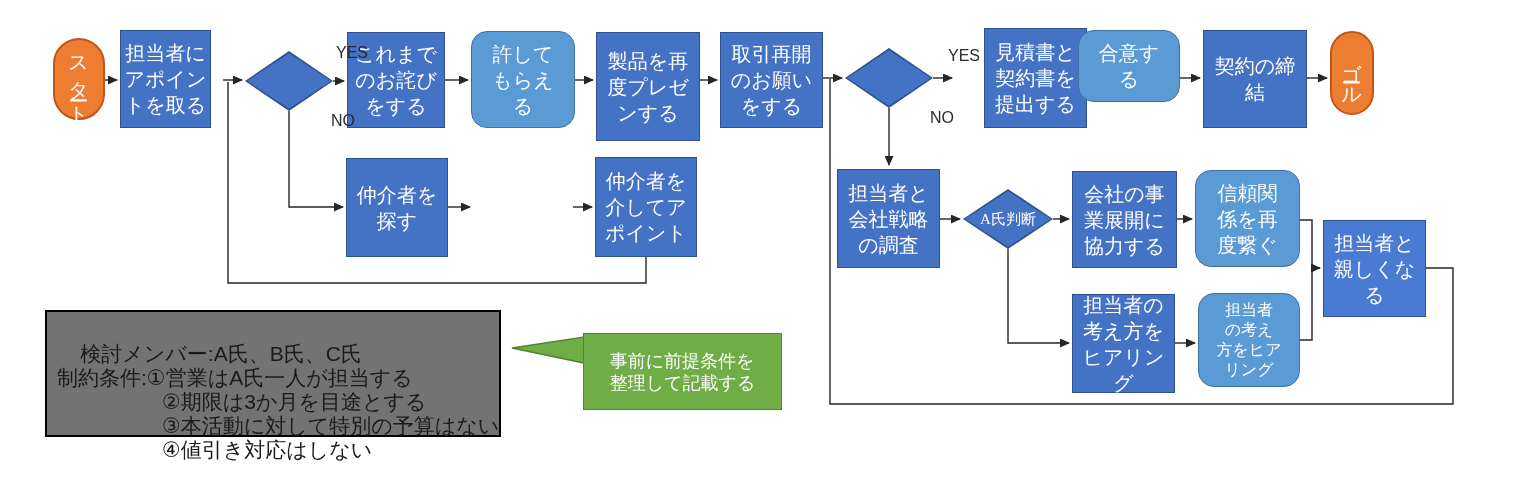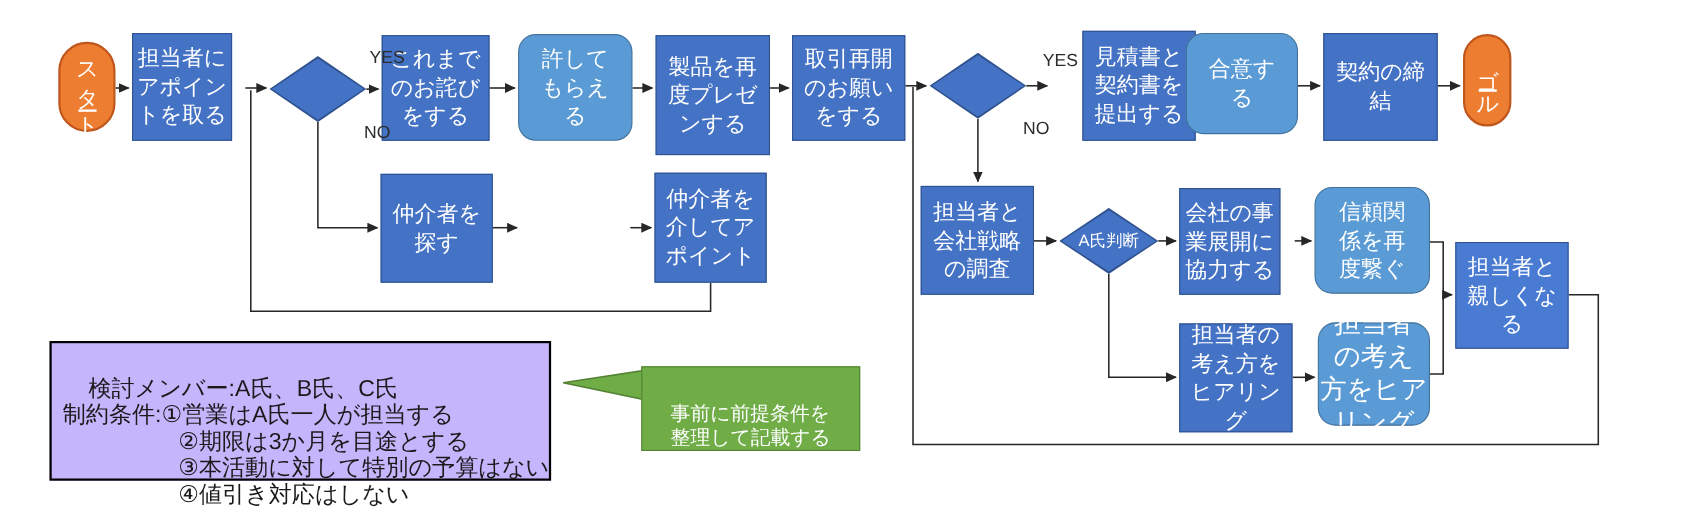--- a/index.html
+++ b/index.html
@@ -14,41 +14,41 @@
 
   .node{
     position:absolute;box-sizing:border-box;display:flex;align-items:center;justify-content:center;
     text-align:center;color:#fff;font-size:20px;line-height:1.3;white-space:pre-line;
   }
   .rect{background:var(--rect-fill);border:1.6px solid var(--rect-border);}
   .rect.alt{background:var(--befriend-fill);}
   .rounded{background:var(--rounded-fill);border:1.6px solid var(--rounded-border);border-radius:16px;}
   .stadium{background:var(--terminal-fill);border:2px solid var(--terminal-border);border-radius:28px;}
   .stadium .v-text{writing-mode:vertical-rl;letter-spacing:1px;font-size:20px;}
-  .small{font-size:24px;line-height:1.25;}
+  .small{font-size:16px;line-height:1.25;}
 
   .diamond{position:absolute;}
   .d-outer{position:absolute;inset:0;background:var(--rect-border);
     clip-path:polygon(50% 0,100% 50%,50% 100%,0 50%);}
   .d-inner{position:absolute;inset:2.2px;background:var(--rect-fill);
     clip-path:polygon(50% 0,100% 50%,50% 100%,0 50%);}
   .d-label{position:absolute;inset:0;display:flex;align-items:center;justify-content:center;
-    color:#fff;font-size:15px;}
+    color:#fff;font-size:15px;font-family:Liberation Serif, serif;}
 
   .branch-label{position:absolute;color:#2b2b2b;font-size:16px;line-height:16px;margin-left:38px;}
 
   .annotation{
     position:absolute;left:45px;top:310px;width:456px;height:127px;box-sizing:border-box;
-    background:#c4b5fd;border:2px solid #000;padding:6px 10px;
+    background:#737373;border:2px solid #000;padding:6px 10px;
     color:#1a1a1a;font-size:21px;line-height:24px;white-space:pre;
   }
   .callout{
     position:absolute;left:583px;top:333px;width:199px;height:77px;box-sizing:border-box;
     background:var(--callout-fill);border:1.5px solid var(--callout-border);
-    display:flex;align-items:flex-end;justify-content:center;text-align:left;
+    display:flex;align-items:center;justify-content:center;text-align:left;
     color:#fff;font-size:18px;line-height:22px;white-space:pre-line;
   }
 </style>
 </head>
 <body>
 
 <div id="canvas">
 
   <svg id="edges" width="1536" height="477" viewBox="0 0 1536 477">
     <defs>
@@ -125,21 +125,21 @@
   <div class="diamond" style="left:845px;top:48px;width:88px;height:60px">
     <div class="d-outer"></div>
     <div class="d-inner"></div>
   </div>
 
   <div class="node rect" style="left:984px;top:28px;width:103px;height:100px">
     <span>見積書と
 契約書を
 提出する</span>
   </div>
-  <div class="node rounded" style="left:1078px;top:30px;width:102px;height:92px">
+  <div class="node rounded" style="left:1078px;top:30px;width:102px;height:72px">
     <span>合意す
 る</span>
   </div>
   <div class="node rect" style="left:1203px;top:30px;width:104px;height:98px">
     <span>契約の締
 結</span>
   </div>
 
   <div class="node rect" style="left:346px;top:158px;width:102px;height:99px">
     <span>仲介者を
@@ -156,21 +156,21 @@
 会社戦略
 の調査</span>
   </div>
 
   <div class="diamond" style="left:963px;top:189px;width:90px;height:60px">
     <div class="d-outer"></div>
     <div class="d-inner"></div>
     <span class="d-label">A氏判断</span>
   </div>
 
-  <div class="node rect" style="left:1072px;top:171px;width:92px;height:97px">
+  <div class="node rect" style="left:1072px;top:171px;width:105px;height:97px">
     <span>会社の事
 業展開に
 協力する</span>
   </div>
   <div class="node rounded" style="left:1195px;top:170px;width:105px;height:97px">
     <span>信頼関
 係を再
 度繋ぐ</span>
   </div>
   <div class="node rect alt" style="left:1323px;top:220px;width:103px;height:97px">

